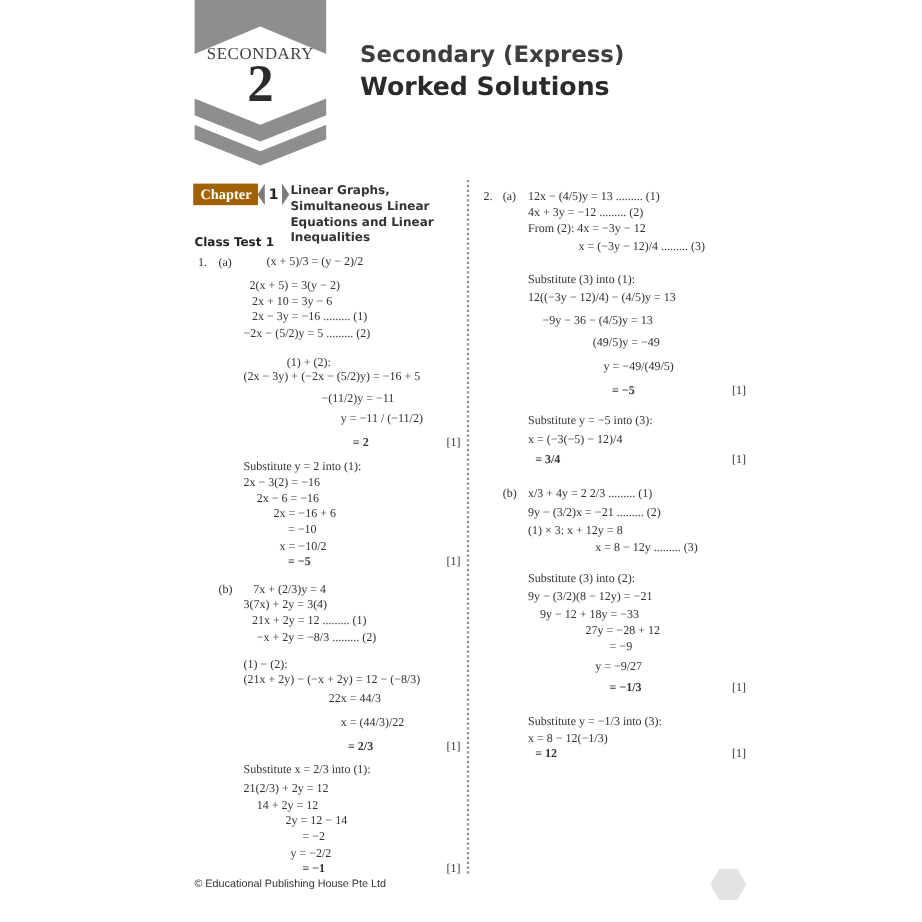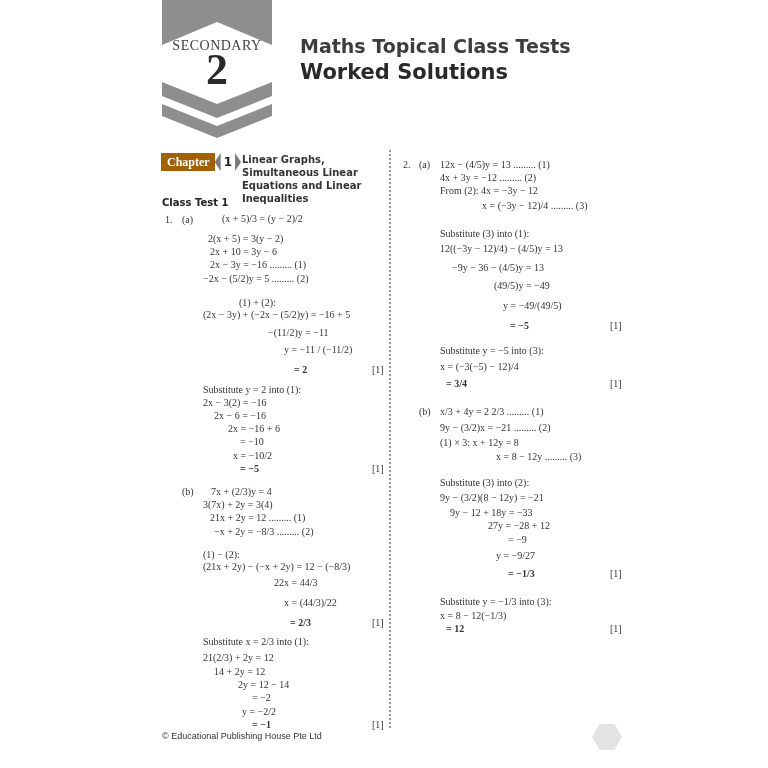--- a/index.html
+++ b/index.html
@@ -46,21 +46,21 @@
   <svg width="110" height="140" viewBox="0 0 110 140">
     <polygon points="0,0 110,0 110,45 55,22 0,45" fill="#8e8e8e"></polygon>
     <polygon points="0,82 55,104 110,82 110,96 55,118 0,96" fill="#8e8e8e"></polygon>
     <polygon points="0,104 55,126 110,104 110,116 55,138 0,116" fill="#8e8e8e"></polygon>
   </svg>
   <div id="banner-secondary" class="banner-label">SECONDARY</div>
   <div id="banner-number" class="banner-label">2</div>
 </div>
 
 <div id="title" class="abs">
-  <div class="title-line t1">Maths Topical Class Tests</div>
+  <div class="title-line t1">Secondary (Express)</div>
   <div class="title-line t3">Worked Solutions</div>
 </div>
 
 <div id="chapter" class="abs">
   <div class="chap-box">Chapter</div>
   <div class="chev-l"></div>
   <div class="chap-n">1</div>
   <div class="chev-r"></div>
 </div>
 <div id="chapter-title" class="abs">Linear Graphs, Simultaneous Linear Equations and Linear Inequalities</div>

